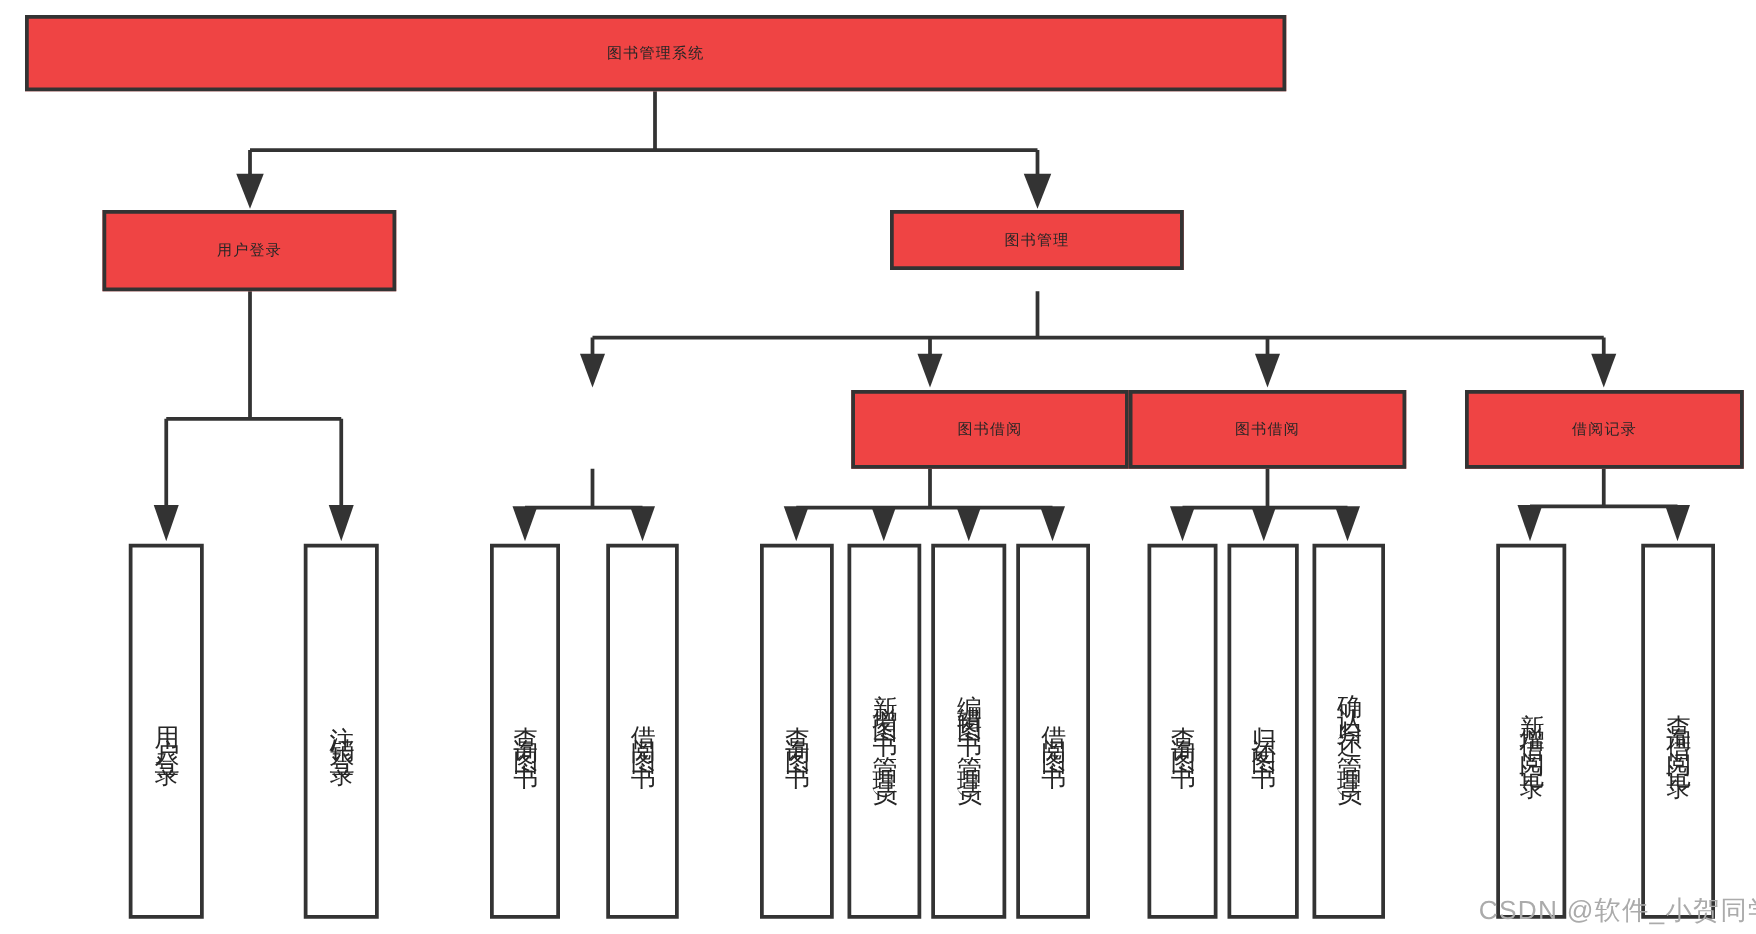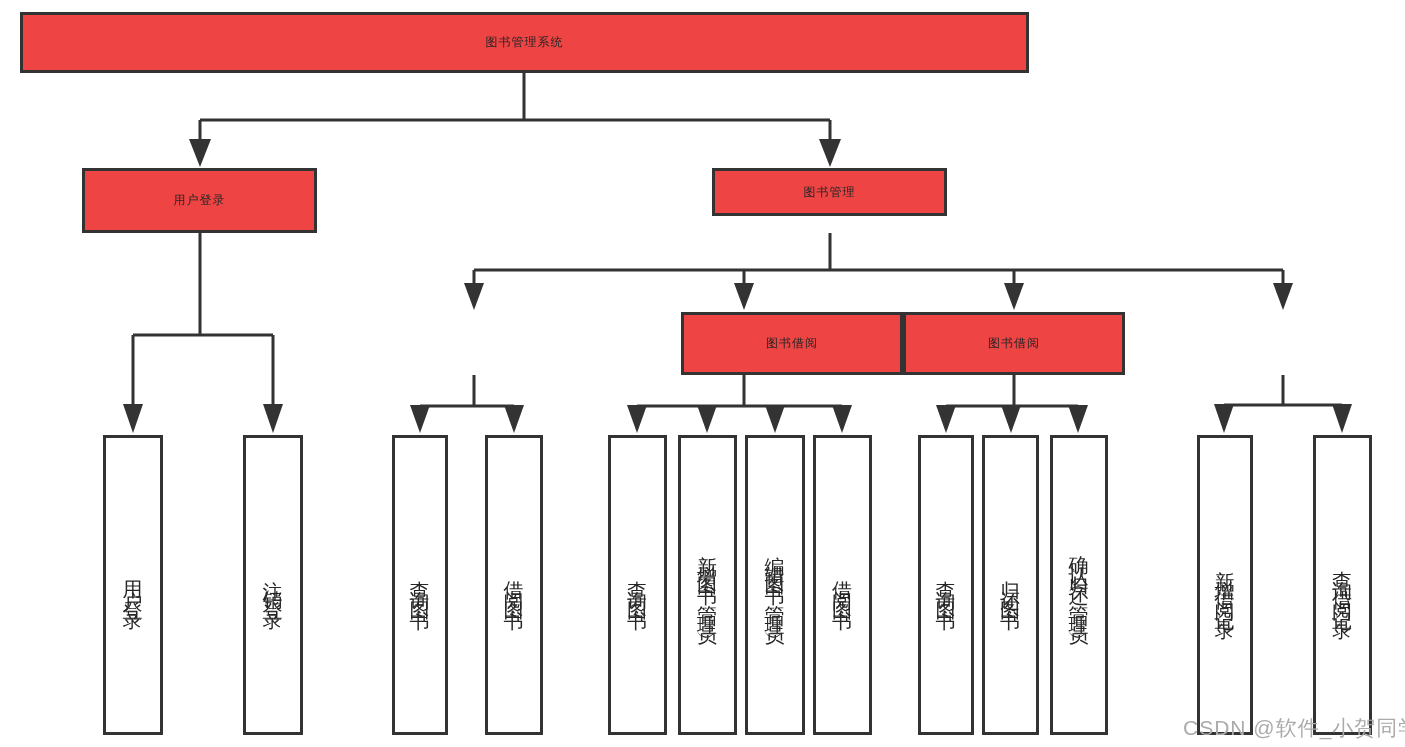--- a/index.html
+++ b/index.html
@@ -130,20 +130,23 @@
   <div class="node" style="left:712px; top:168px; width:235px; height:48px;">
     <span>图书管理</span>
   </div>
 
   <div class="node" style="left:633px; top:312px; width:222px; height:63px;margin-left:48px;">
     <span>图书借阅</span>
   </div>
   <div class="node" style="left:903px; top:312px; width:222px; height:63px;">
     <span>图书借阅</span>
   </div>
+  <div class="node" style="left:1172px; top:312px; width:223px; height:63px;">
+    <span>借阅记录</span>
+  </div>
 
   <div class="leaf" style="left:103px; top:435px; width:60px; height:300px;">
     <span class="vtext">用户登录</span>
   </div>
   <div class="leaf" style="left:243px; top:435px; width:60px; height:300px;">
     <span class="vtext">注销登录</span>
   </div>
 
   <div class="leaf" style="left:392px; top:435px; width:56px; height:300px;">
     <span class="vtext">查询图书</span>

